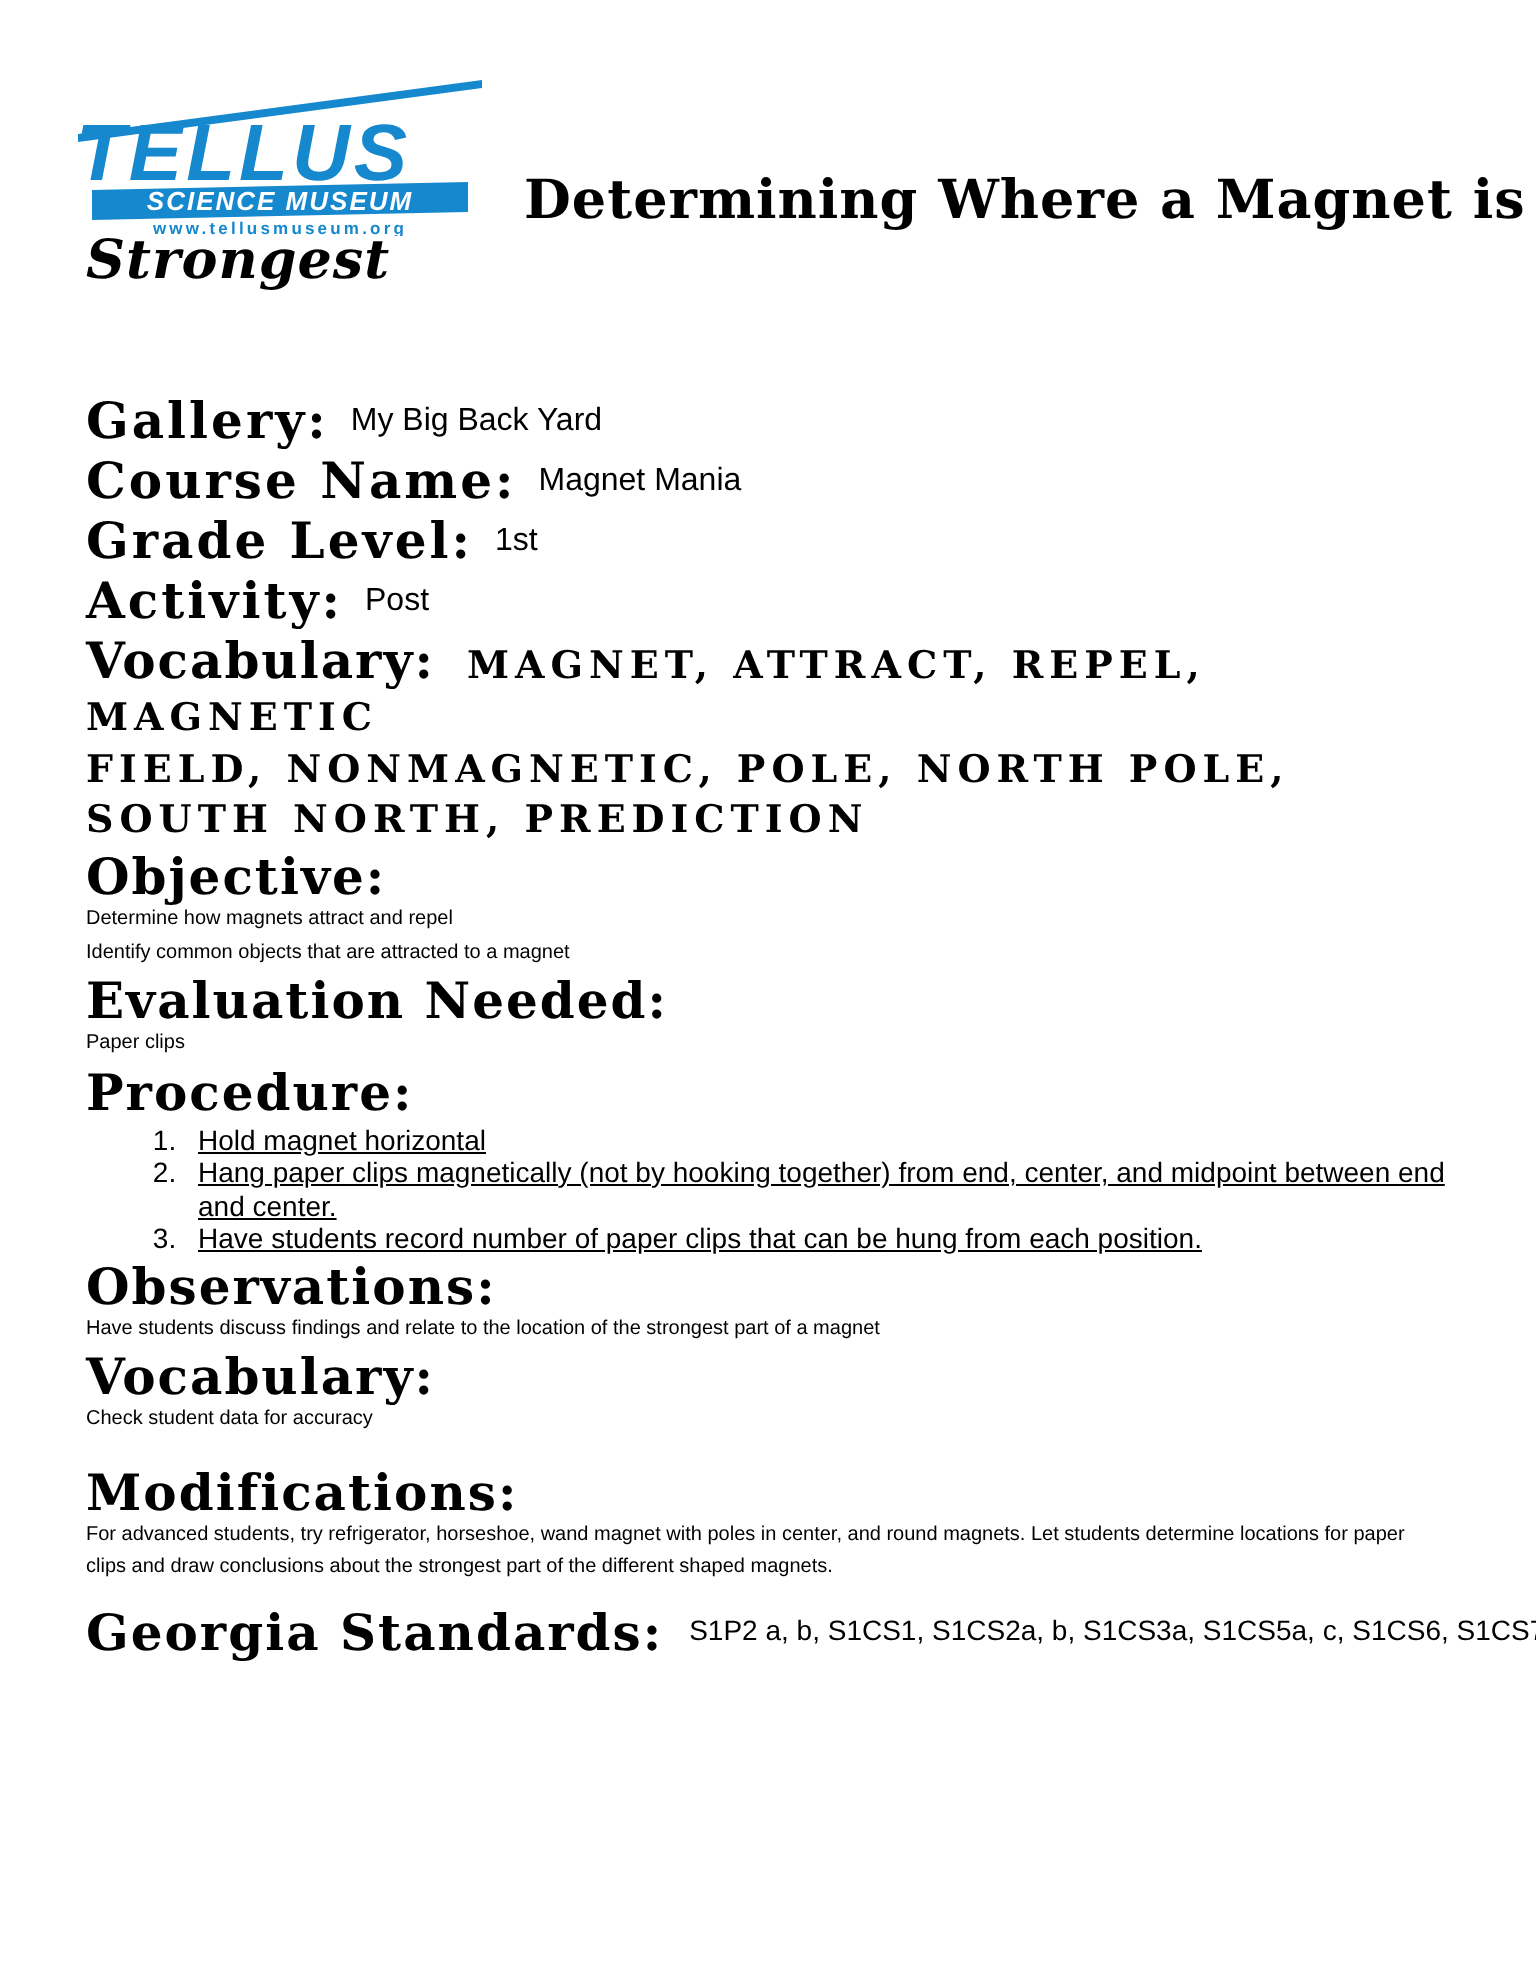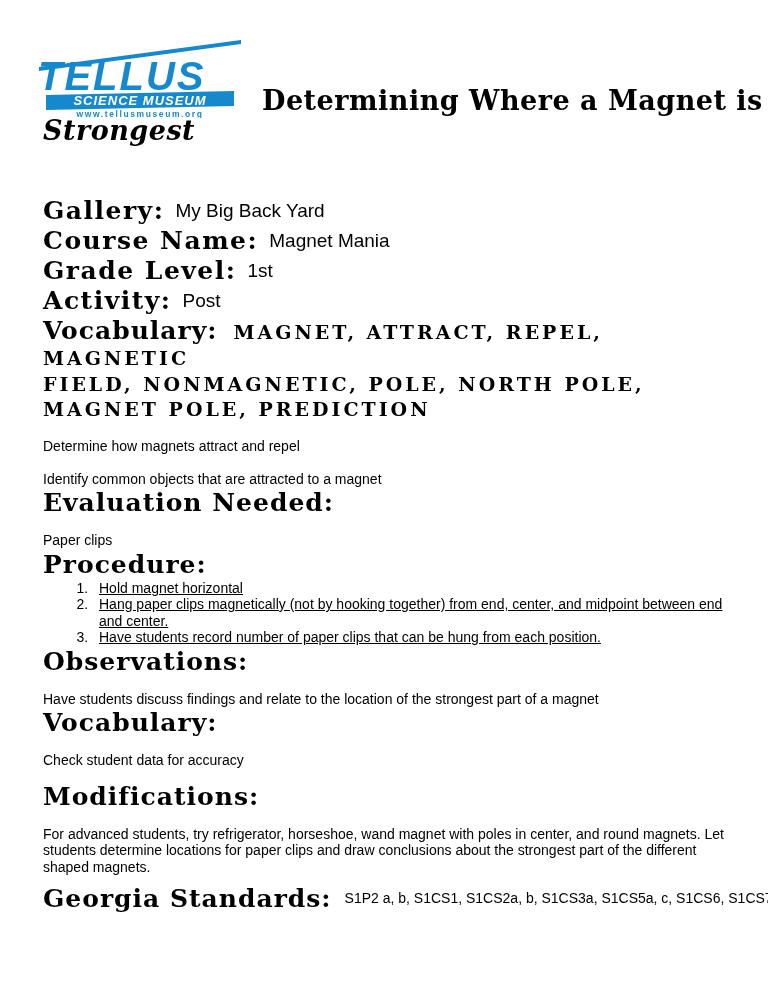--- a/index.html
+++ b/index.html
@@ -16,31 +16,31 @@
   .logo-wrap { position: absolute; left: 36px; top: 38px; width: 208px; height: 80px; }
   .title-l1 { position: absolute; left: 262px; top: 86px; }
   .title-l2 { position: absolute; left: 43px; top: 116px; font-style: italic; }
   .title-text { font-size: 27px; line-height: 1.1; white-space: nowrap; letter-spacing: 0.5px; }
 
   
   .content { padding: 4px 44px 0 43px; }
 
   .field-row { height: 30px; display: flex; align-items: center; }
   .field-label { font-size: 25px; letter-spacing: 1.5px; line-height: 26px; white-space: nowrap; }
-  .field-value { font-size: 19px; margin-left: 11px; white-space: nowrap; }
+  .field-value { font-size: 16px; margin-left: 11px; white-space: nowrap; }
 
   .vocab { margin-top: 2px; line-height: 25px; }
   .vocab-label { font-size: 25px; letter-spacing: 1px; margin-right: 16px; }
   .vocab-words {
     font-family: "DejaVu Serif", serif; font-weight: 700;
     font-size: 19px; letter-spacing: 3px;
   }
 
   .section-h { font-size: 25px; letter-spacing: 1px; line-height: 27px; margin-top: 2px; white-space: nowrap; }
-  .body-text { font-size: 14px; line-height: 16.5px; margin-top: 16px; }
+  .body-text { font-size: 10px; line-height: 16.5px; }
 
   ol.steps { margin: 2px 0 2px; padding-left: 49px; font-size: 14px; line-height: 16.5px; text-decoration: underline; }
   ol.steps li { padding-left: 7px; }
 
   .sec-modifications { margin-top: 14px; }
   .sec-standards { margin-top: 8px; }
   .standards-line { display: flex; align-items: center; }
   .standards-value { font-size: 14px; margin-left: 13px; white-space: nowrap; }
 </style>
 </head>
@@ -81,24 +81,25 @@
       </div>
       <div class="field-row">
         <span class="deco field-label">Activity:</span>
         <span class="field-value">Post</span>
       </div>
     </div>
 
     <div class="vocab">
       <span class="deco vocab-label">Vocabulary:</span><span class="vocab-words">MAGNET, ATTRACT, REPEL, MAGNETIC</span>
       <div class="vocab-words">FIELD, NONMAGNETIC, POLE, NORTH POLE,</div>
-      <div class="vocab-words">MAGNET POLE, PREDICTION</div>
+      <div class="vocab-words">SOUTH NORTH, PREDICTION</div>
     </div>
 
     <div>
+      <div class="deco section-h">Objective:</div>
       <div class="body-text">Determine how magnets attract and repel</div>
       <div class="body-text">Identify common objects that are attracted to a magnet</div>
     </div>
 
     <div>
       <div class="deco section-h">Evaluation Needed:</div>
       <div class="body-text">Paper clips</div>
     </div>
 
     <div>

